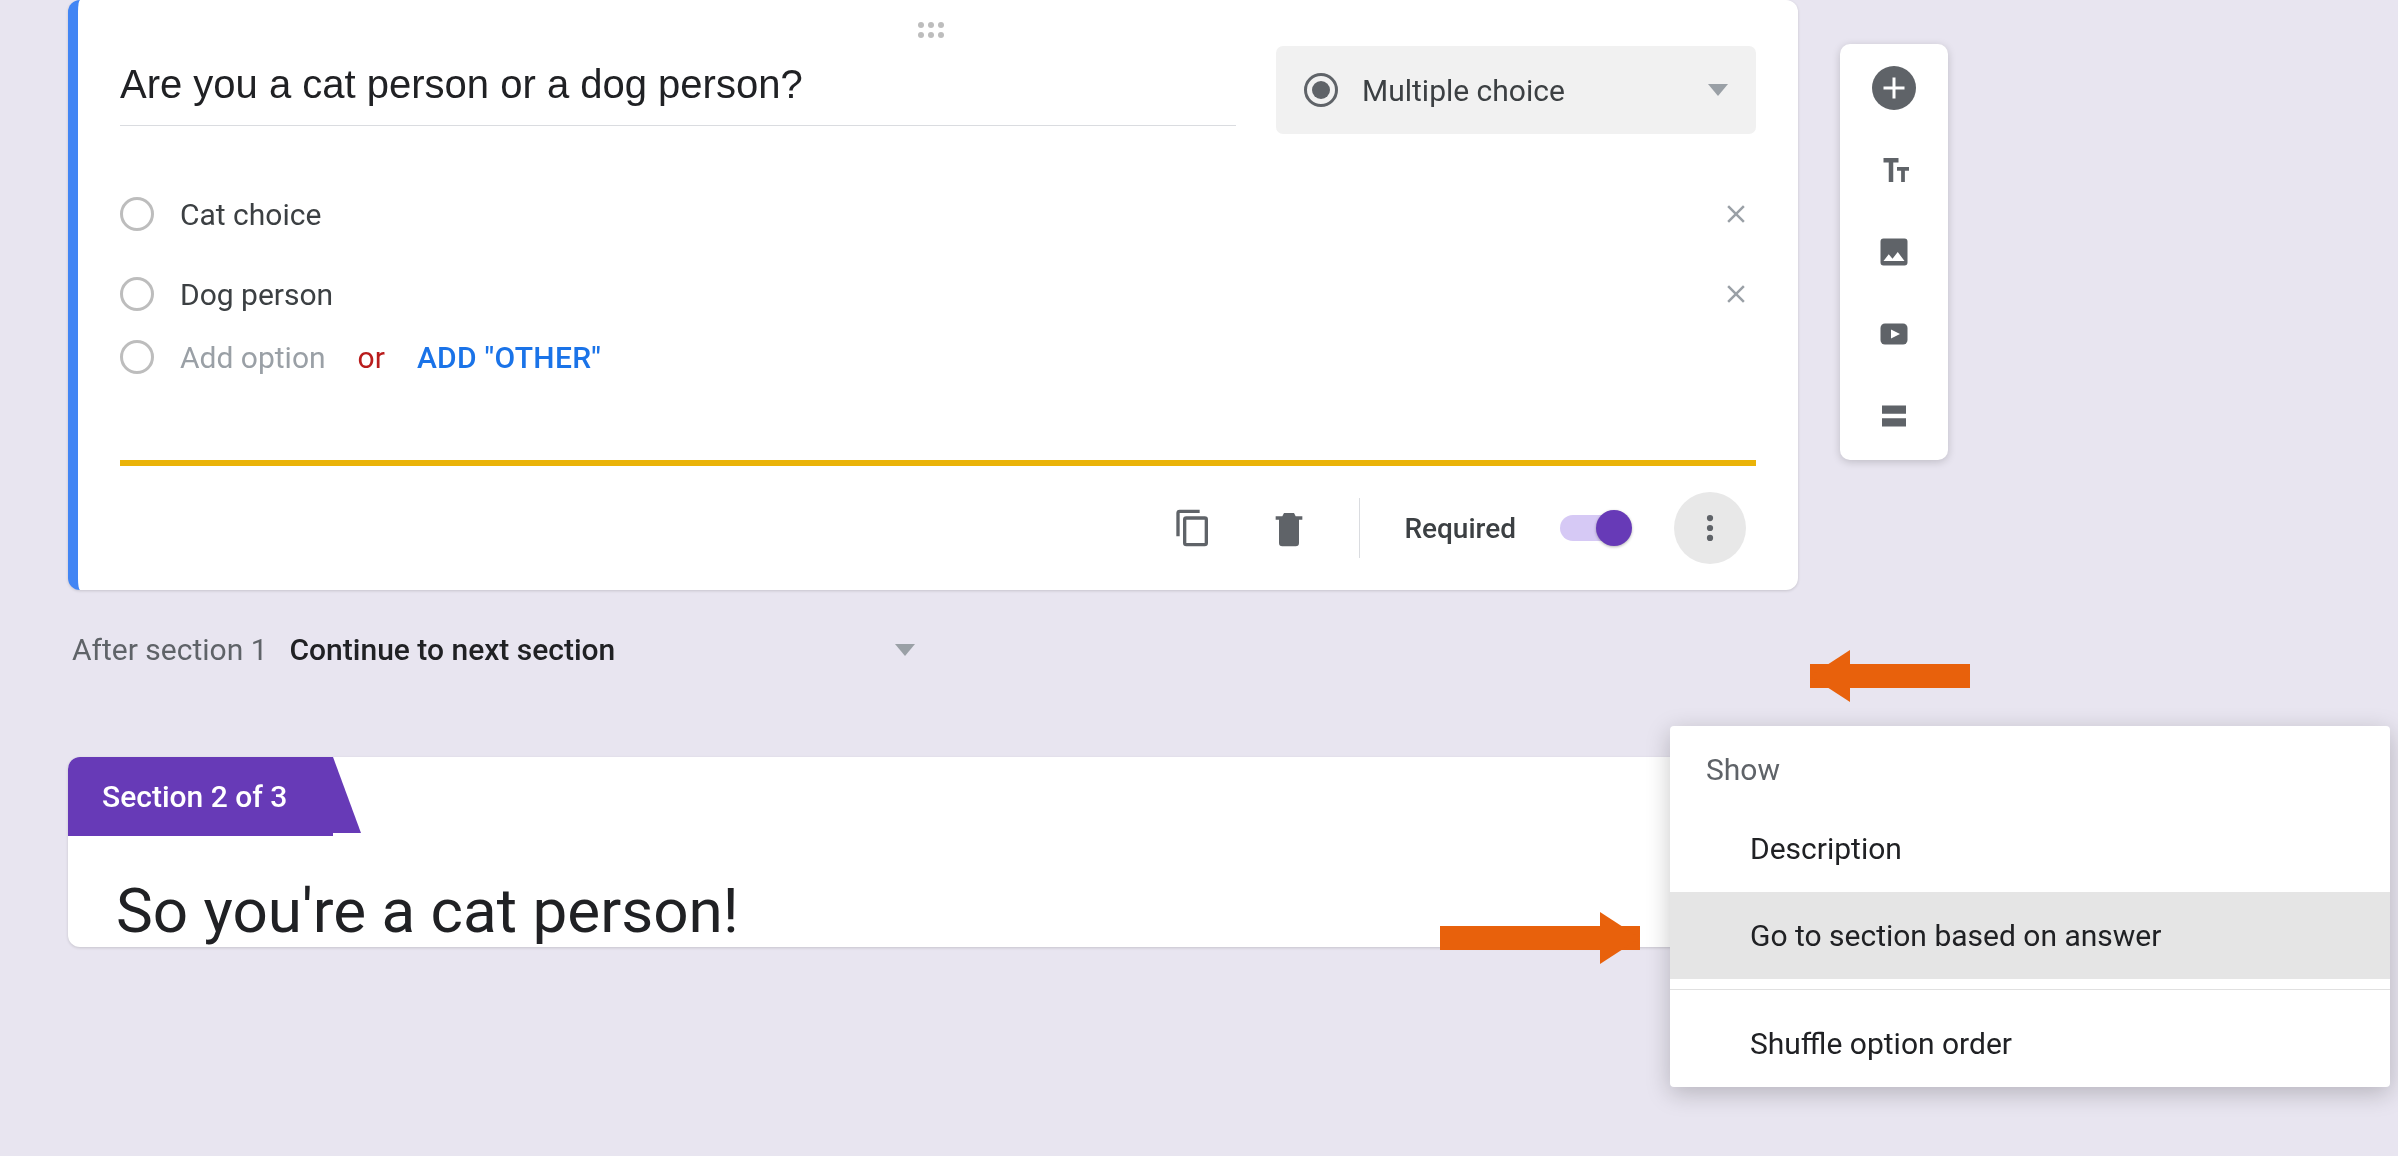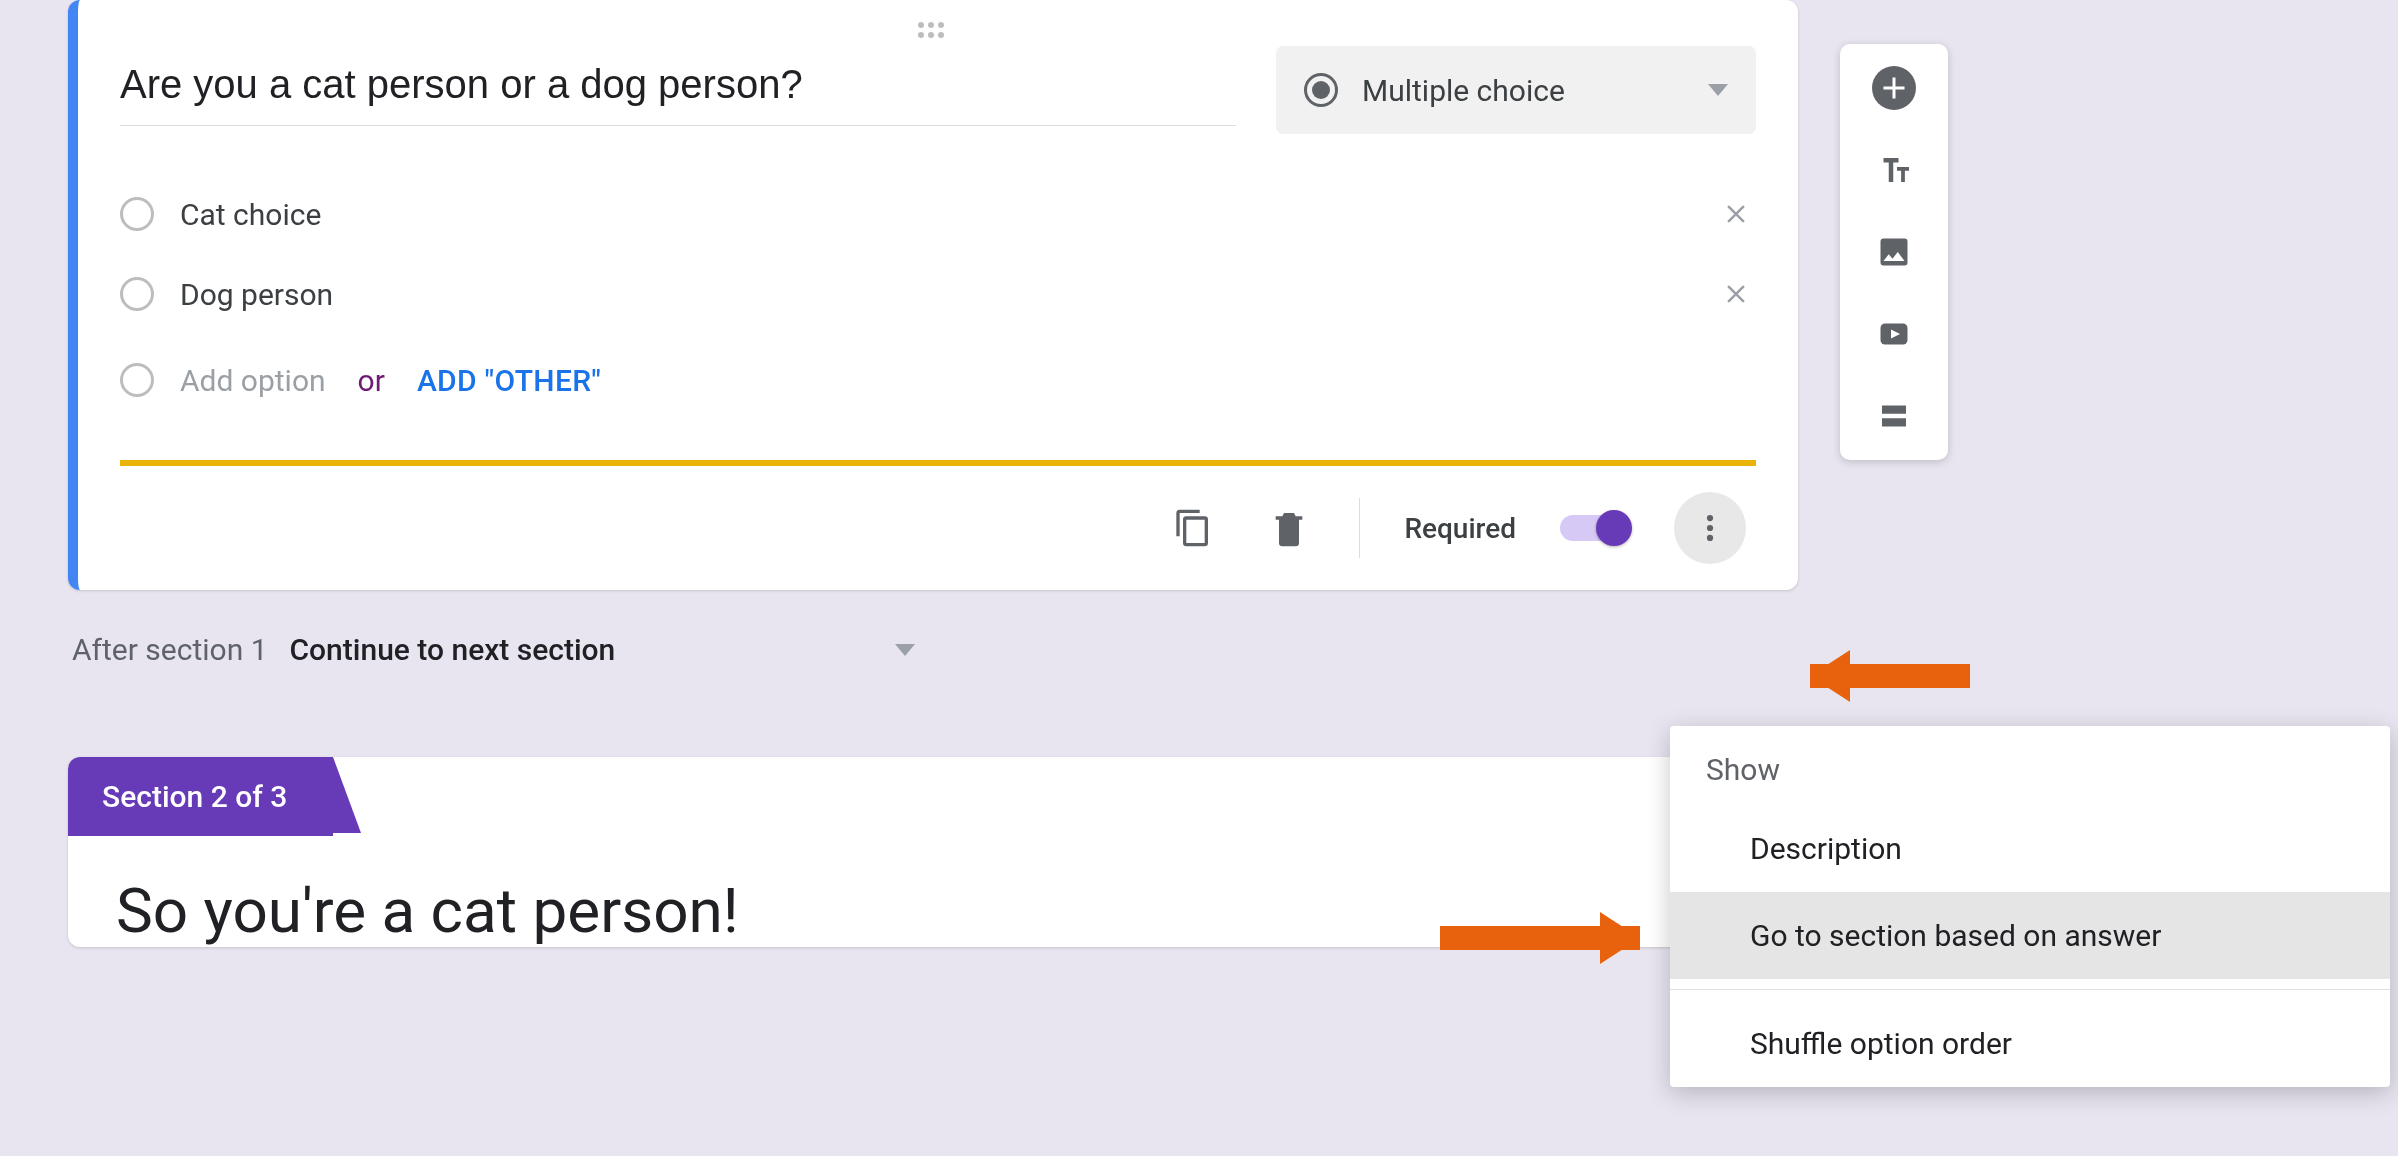--- a/index.html
+++ b/index.html
@@ -57,23 +57,23 @@
   .q-type-label { font-size:30px; color:#3c4043; flex:1; }
   .q-type-caret { width:0; height:0; border-left:10px solid transparent; border-right:10px solid transparent; border-top:12px solid #9aa0a6; }
 
   .options { margin-top: 40px; }
   .opt-row { display:flex; align-items:center; gap:26px; height:80px; }
   .opt-radio { width:34px; height:34px; border:3px solid #bdbdbd; border-radius:50%; flex-shrink:0; }
   .opt-label { font-size:30px; color:#3c4043; flex:1; }
   .opt-remove { width:40px; height:40px; display:flex; align-items:center; justify-content:center; cursor:pointer; color:#9aa0a6; }
   .opt-remove svg { width:30px; height:30px; }
 
-  .add-row { display:flex; align-items:center; gap:26px; height:80px; margin-top:6px; }
+  .add-row { display:flex; align-items:flex-start; gap:26px; height:80px; margin-top:6px; }
   .add-placeholder { font-size:30px; color:#9aa0a6; }
-  .or-text { font-size:30px; color:#701a75; margin: 8px 6px; }
+  .or-text { font-size:30px; color:#b91c1c; margin: 0 6px; }
   .add-other { font-size:30px; color:#1a73e8; font-weight:500; cursor:pointer; letter-spacing:.3px; }
 
   .q-footer {
     border-top:6px solid #eab308;
     margin-top:40px;
     display:flex; align-items:center; justify-content:flex-end;
     gap:44px;
     height:130px;
     padding-right: 10px;
   }

